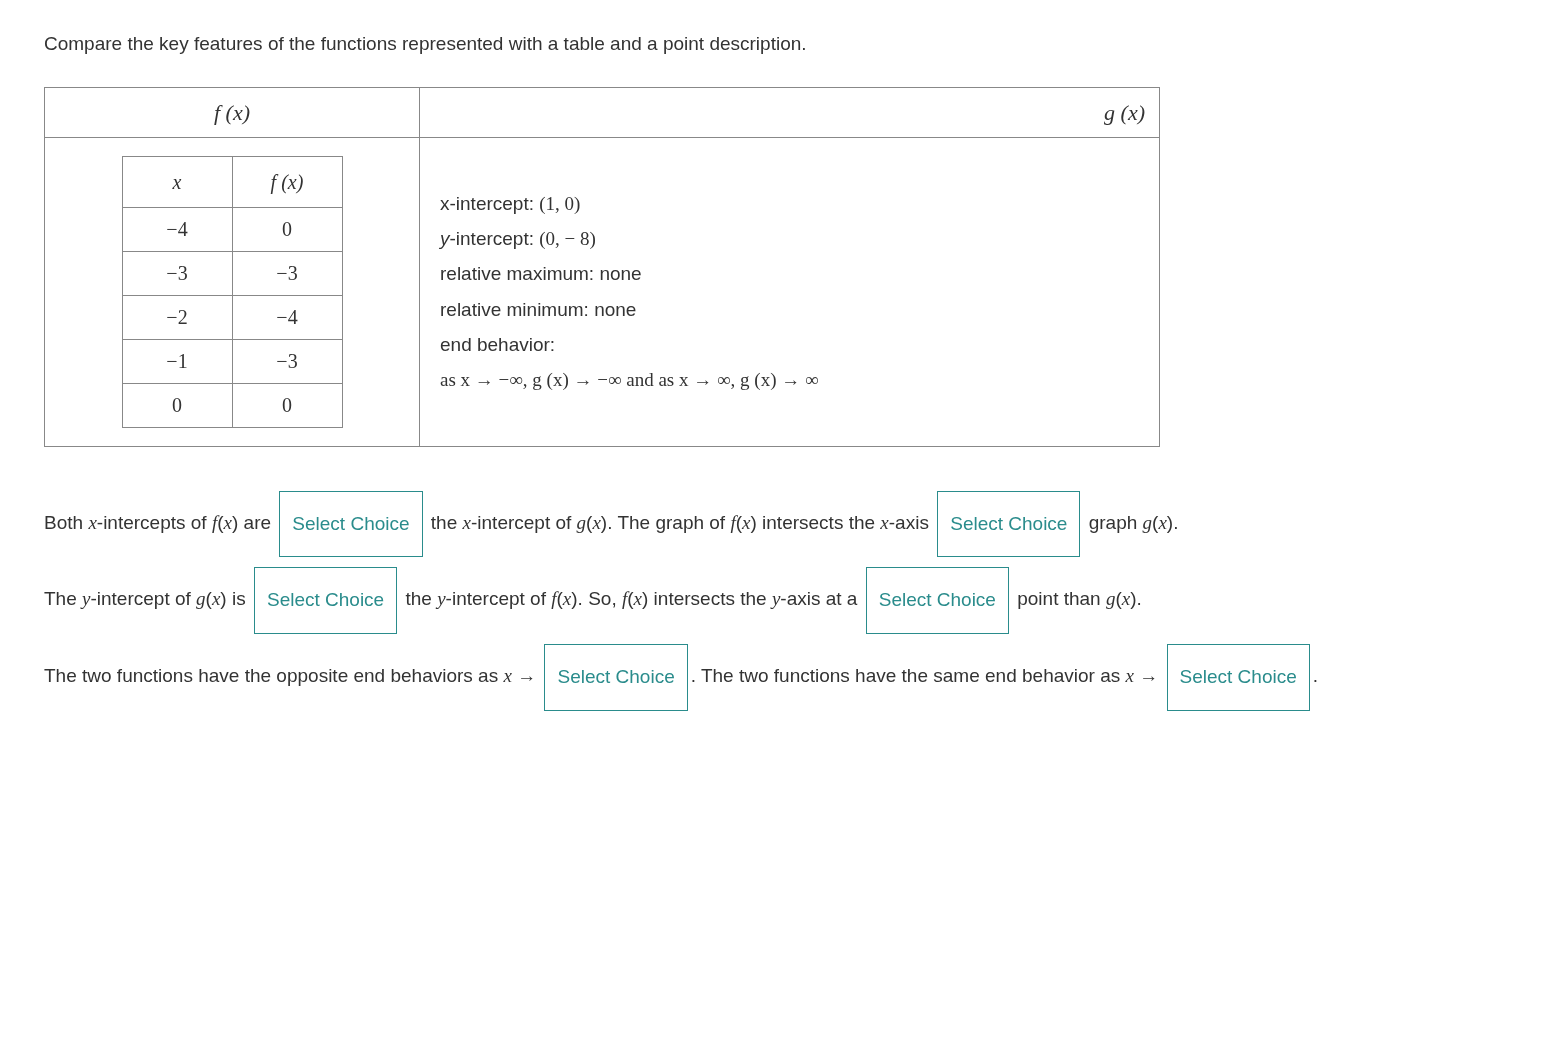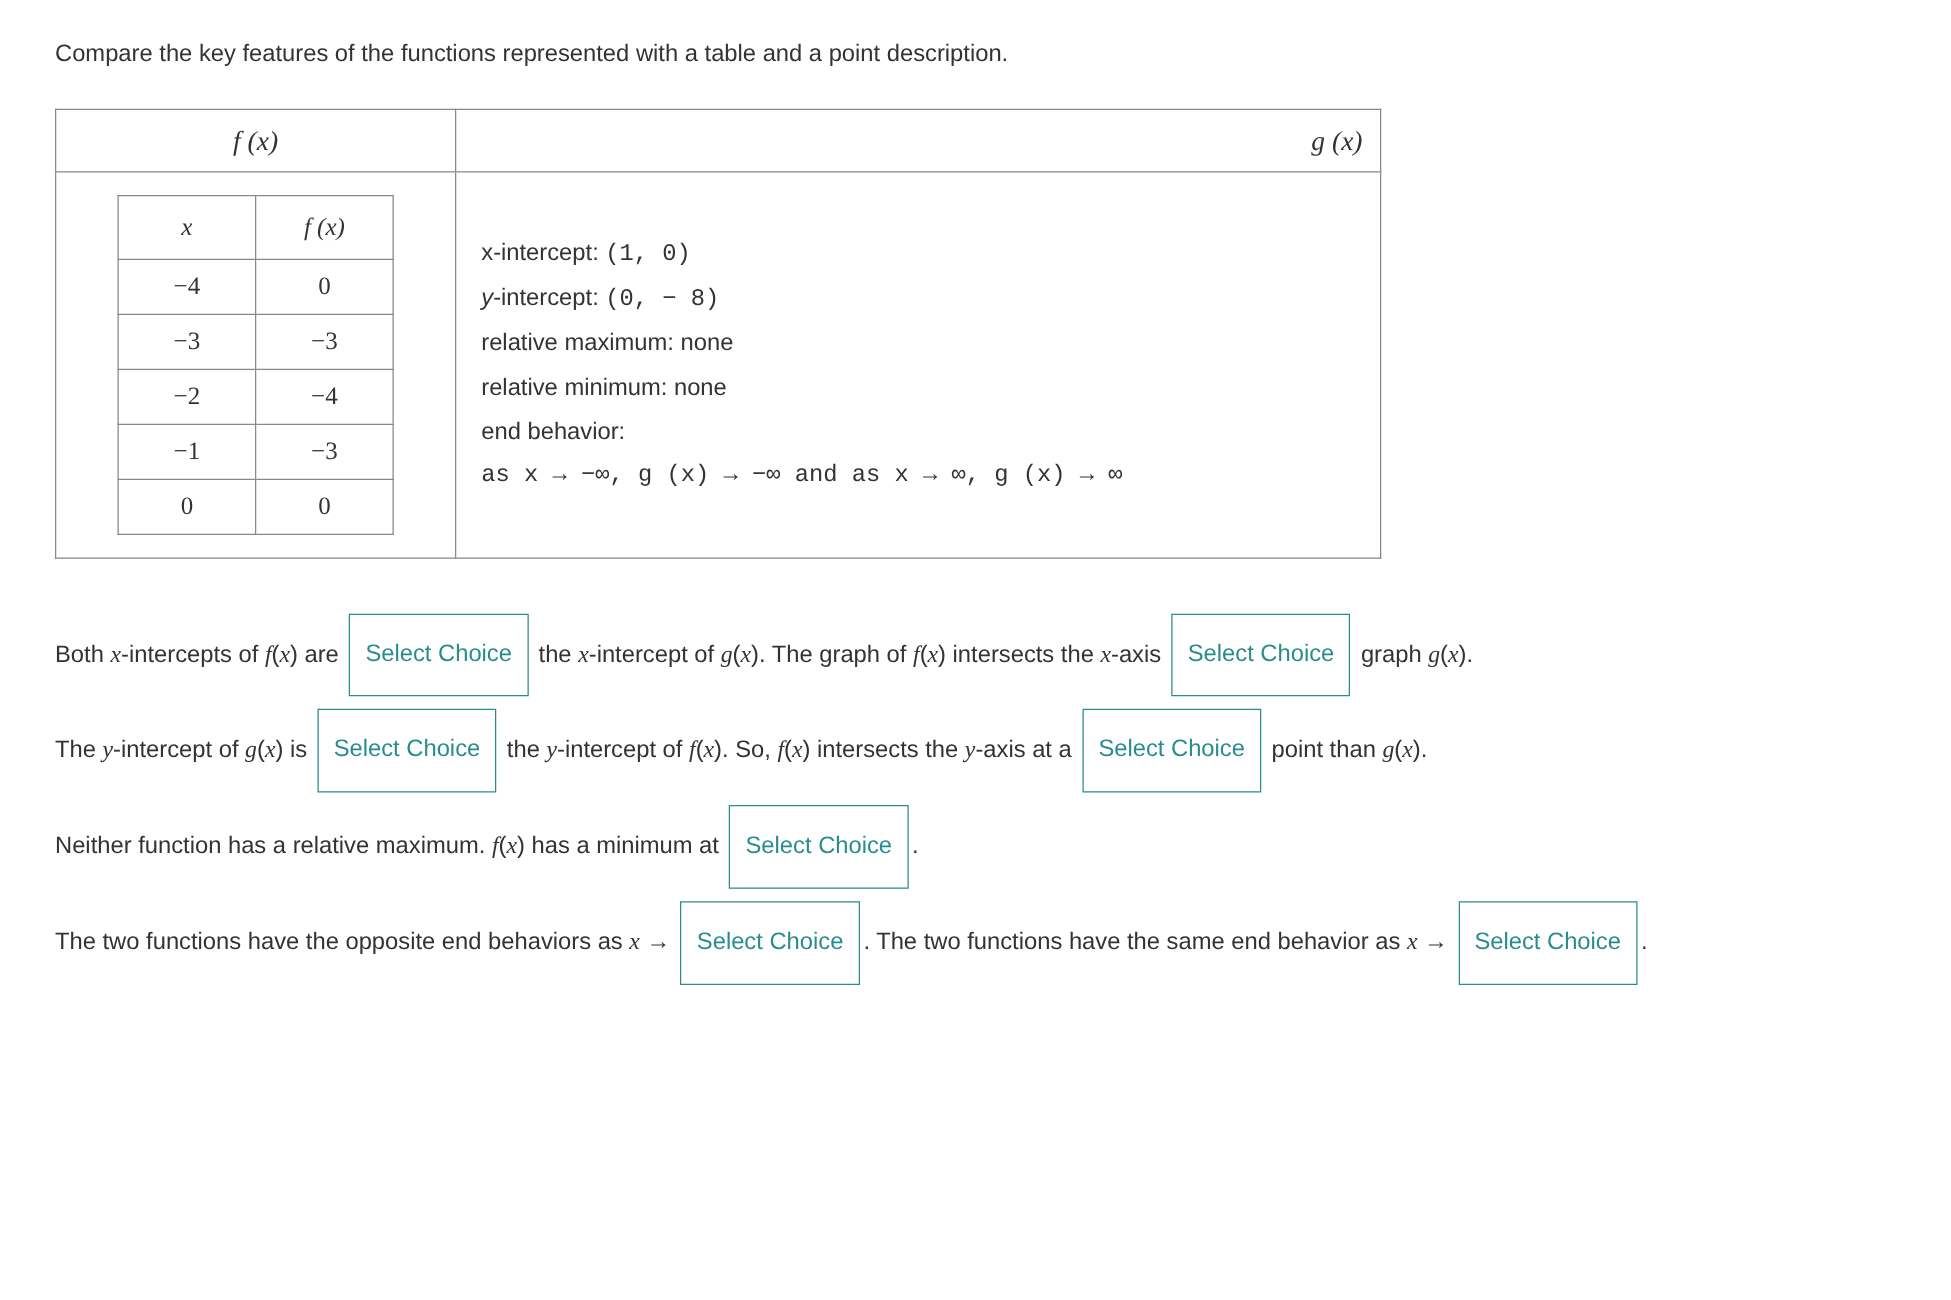--- a/index.html
+++ b/index.html
@@ -32,21 +32,21 @@
     .main-table th {
       font-weight: normal;
       text-align: center;
       font-family: 'Times New Roman', serif;
       font-style: italic;
       font-size: 22px;
       padding-top: 10px;
       padding-bottom: 10px;
     }
     .col-f {
-      width: 320px;
+      width: 375px;
       text-align: center;
     }
     .col-g {
       width: 740px;
       text-align: left;
       padding-left: 20px !important;
     }
     .inner-table {
       border-collapse: collapse;
       margin: 10px auto;
@@ -66,21 +66,21 @@
     .it-col2 { width: 110px; }
     .g-content {
       font-size: 19px;
       line-height: 1.85;
     }
     .g-content .var {
       font-family: Liberation Sans, sans-serif;
       font-style: italic;
     }
     .g-content .mathline {
-      font-family: Liberation Mono, monospace;
+      font-family: Liberation Serif, serif;
     }
     .paragraphs {
       line-height: 2.6;
       font-size: 19px;
     }
     .paragraphs p {
       margin-bottom: 10px;
     }
     .mi {
       font-family: 'Times New Roman', serif;
@@ -159,21 +159,18 @@
 
   <p>
     <span>Both </span><span class="mi">x</span><span>-intercepts of </span><span class="mi">f</span><span>(</span><span class="mi">x</span><span>) are </span><span class="select-choice">Select Choice</span><span> the </span><span class="mi">x</span><span>-intercept of </span><span class="mi">g</span><span>(</span><span class="mi">x</span><span>). The graph of </span><span class="mi">f</span><span>(</span><span class="mi">x</span><span>) intersects the </span><span class="mi">x</span><span>-axis </span>
     <span class="select-choice">Select Choice</span><span> graph </span><span class="mi">g</span><span>(</span><span class="mi">x</span><span>).</span>
   </p>
 
   <p>
     <span>The </span><span class="mi">y</span><span>-intercept of </span><span class="mi">g</span><span>(</span><span class="mi">x</span><span>) is </span><span class="select-choice">Select Choice</span><span> the </span><span class="mi">y</span><span>-intercept of </span><span class="mi">f</span><span>(</span><span class="mi">x</span><span>). So, </span><span class="mi">f</span><span>(</span><span class="mi">x</span><span>) intersects the </span><span class="mi">y</span><span>-axis at a </span><span class="select-choice">Select Choice</span><span> point than </span><span class="mi">g</span><span>(</span><span class="mi">x</span><span>).</span>
   </p>
 
-  <p>
-    <span>Neither function has a relative maximum. </span><span class="mi">f</span><span>(</span><span class="mi">x</span><span>) has a minimum at </span><span class="select-choice">Select Choice</span><span>.</span>
-  </p>
 
   <p>
     <span>The two functions have the opposite end behaviors as </span><span class="mi">x</span><span> → </span><span class="select-choice">Select Choice</span><span>. The two functions have the same end behavior as </span><span class="mi">x</span><span> → </span><span class="select-choice">Select Choice</span><span>.</span>
   </p>
 
 </div>
 
 </body></html>

